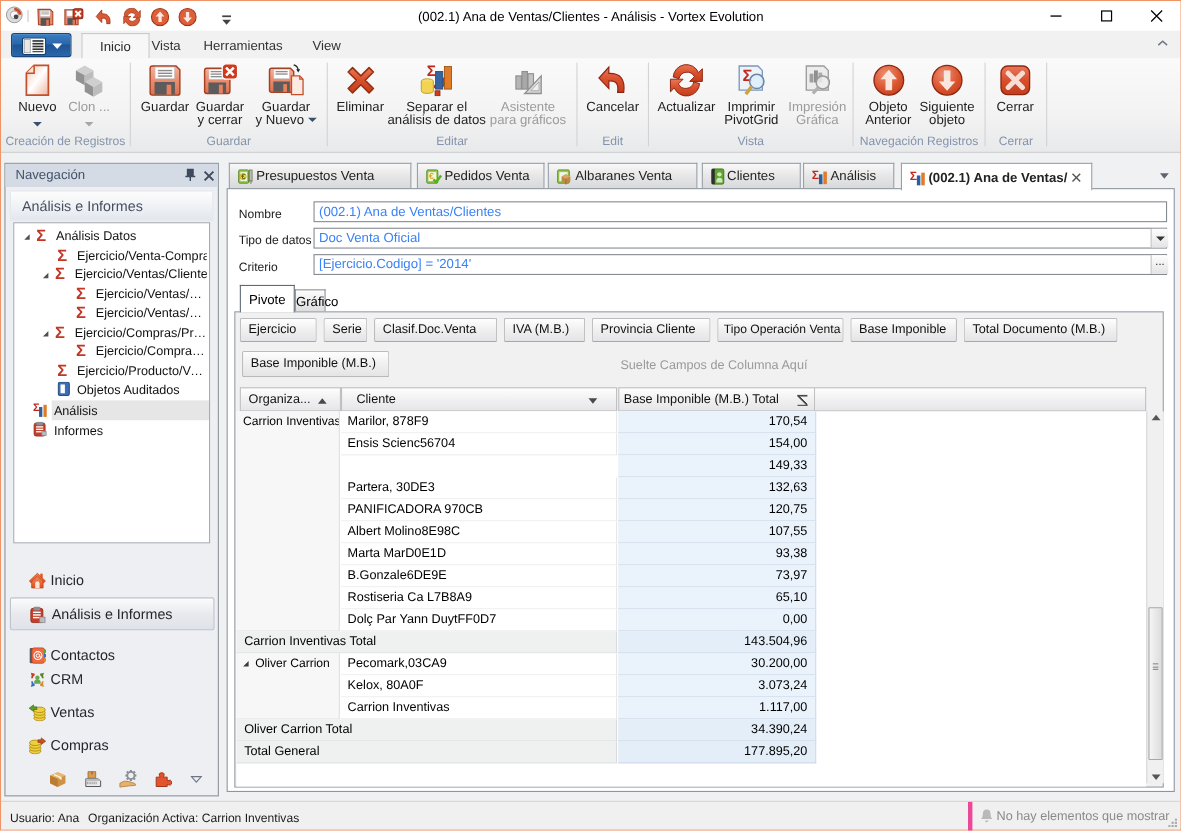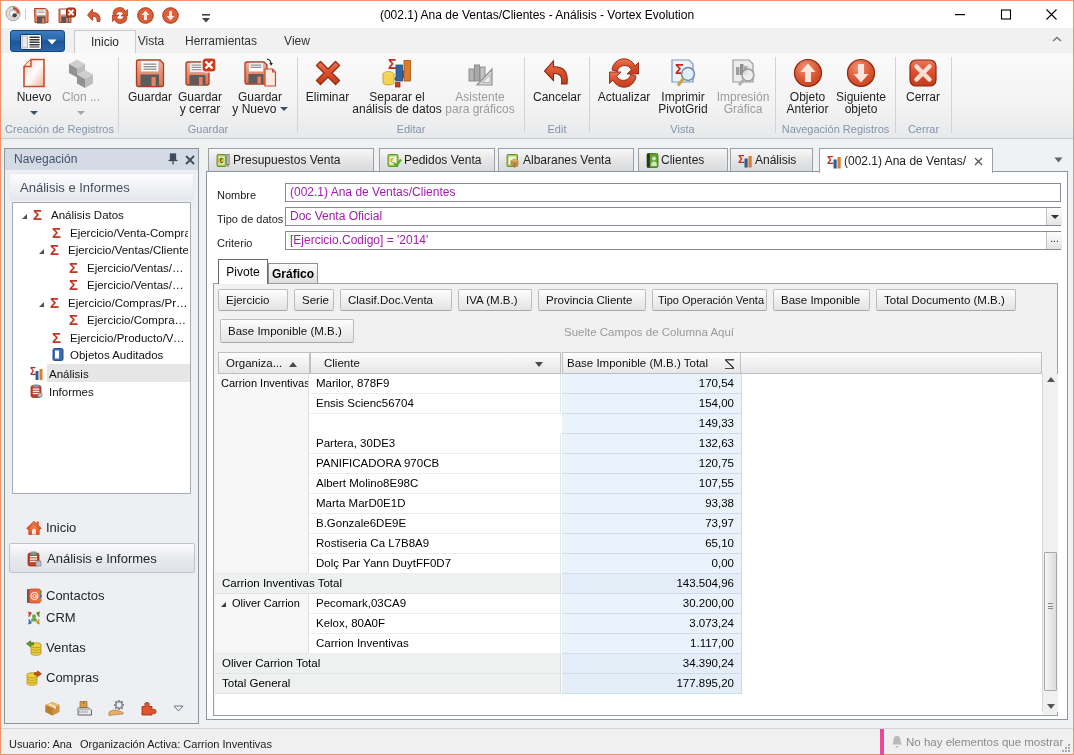--- a/index.html
+++ b/index.html
@@ -40,21 +40,21 @@
 .navbtn .nbic{position:absolute;left:17px;top:7px;}
 .navbtn .nbt{position:absolute;left:37px;}
 .navbtn.sel{background:linear-gradient(#fbfbfc,#e8eaee 50%,#dfe2e8);border:1px solid #bfc4cc;border-radius:2px;}
 
 #docarea{position:absolute;left:202px;top:9px;width:866px;height:581px;}
 .dtab{position:absolute;top:0;height:23px;background:linear-gradient(#f8f8f8,#e8e8e9 45%,#d8d9db);border:1px solid #9aa0a7;border-bottom:none;font-size:12px;color:#222;}
 .dtab.active{background:#fff;height:25px;z-index:3;}
 .dtab .dic{position:absolute;left:7px;top:4px;}
 #docpanel{position:absolute;left:3px;top:23px;width:862px;height:549px;background:#fff;border:1px solid #8d959e;}
 .flabel{position:absolute;left:10px;font-size:11px;color:#1c1c1c;}
-.finput{position:absolute;left:78px;width:776px;height:19px;border:1px solid #868a92;background:#fff;font-size:12px;color:#a21caf;line-height:17px;padding-left:4px;}
+.finput{position:absolute;left:78px;width:776px;height:19px;border:1px solid #868a92;background:#fff;font-size:12px;color:#3b82f6;line-height:17px;padding-left:4px;}
 
 #ptabs .ptab{position:absolute;font-size:12px;text-align:center;}
 #pivot{position:absolute;left:6px;top:111px;width:845px;height:433px;border:1px solid #9aa0a8;background:#f1f1f2;}
 .pfbtn{position:absolute;height:22px;border:1px solid #bcbcbe;border-bottom-color:#a8a8aa;background:linear-gradient(#fefefe,#f1f1f1 45%,#e4e4e6);border-radius:2px;font-size:11.5px;color:#111;line-height:20px;padding-left:7px;white-space:nowrap;overflow:hidden;}
 .ghdr{position:absolute;height:22px;border:1px solid #c0c0c2;background:linear-gradient(#fefefe,#f2f2f3 45%,#e6e6e8);font-size:11.5px;color:#111;line-height:20px;padding-left:7px;white-space:nowrap;overflow:hidden;}
 .sarr{position:absolute;top:9px;left:70px;width:0;height:0;border-left:4px solid transparent;border-right:4px solid transparent;}
 .sarr.up{border-bottom:5px solid #4a4a4a;}
 .sarr.dn{border-top:5px solid #4a4a4a;}
 .zz{position:absolute;right:6px;top:6px;width:9px;height:10px;background:
   linear-gradient(#4a4a4a,#4a4a4a) 0 0/9px 1.5px no-repeat,
@@ -575,21 +575,21 @@
             </svg><span style="margin-left:22px;line-height:22px;">Clientes</span></div>
         <div class="dtab" style="left:527px;width:83px;"><svg class="dic" width="15" height="15" viewBox="0 0 15 15">
               <text x="0" y="10" font-size="11" font-weight="bold" fill="#c0281c" font-family="Liberation Serif">Σ</text>
               <rect x="6.5" y="5.5" width="3.2" height="9" fill="#2d5e9e"></rect>
               <rect x="10.5" y="3" width="3.2" height="11.5" fill="#e07b28"></rect>
             </svg><span style="margin-left:24px;line-height:22px;">Análisis</span></div>
         <div class="dtab active" style="left:616px;width:174px;"><svg class="dic" style="top:5px;" width="15" height="15" viewBox="0 0 15 15">
               <text x="0" y="10" font-size="11" font-weight="bold" fill="#c0281c" font-family="Liberation Serif">Σ</text>
               <rect x="6.5" y="5.5" width="3.2" height="9" fill="#2d5e9e"></rect>
               <rect x="10.5" y="3" width="3.2" height="11.5" fill="#e07b28"></rect>
-            </svg><span style="margin-left:24px;line-height:24px;">(002.1) Ana de Ventas/</span>
+            </svg><span style="margin-left:24px;line-height:24px;font-weight:bold;">(002.1) Ana de Ventas/</span>
           <svg style="position:absolute;right:9px;top:8px;" width="9" height="9" viewBox="0 0 9 9">
               <path d="M1 1 L8 8 M8 1 L1 8" stroke="#555" stroke-width="1.3"></path>
             </svg>
         </div>
         <svg style="position:absolute;left:851px;top:9px;" width="9" height="6" viewBox="0 0 9 6">
             <path d="M0.5 0.5 L8.5 0.5 L4.5 5.5z" fill="#5c6470"></path>
           </svg>
       </div>
       <div id="docpanel">
         <div class="flabel" style="top:17px;">Nombre</div>
@@ -597,21 +597,21 @@
         <div class="flabel" style="top:41px;">Tipo de datos</div>
         <div class="finput" style="top:35px;">Doc Venta Oficial</div>
         <div class="flabel" style="top:65px;">Criterio</div>
         <div class="finput" style="top:59px;">[Ejercicio.Codigo] = '2014'</div>
         <div class="abs" style="left:839px;top:36px;width:16px;height:17px;background:linear-gradient(#fdfdfd,#e4e4e6);border-left:1px solid #c0c0c2;">
           <div class="abs" style="left:4px;top:7px;width:0;height:0;border-left:4px solid transparent;border-right:4px solid transparent;border-top:4px solid #333;"></div>
         </div>
         <div class="abs" style="left:839px;top:60px;width:16px;height:17px;background:linear-gradient(#fdfdfd,#e4e4e6);border-left:1px solid #c0c0c2;text-align:center;font-size:10px;line-height:13px;color:#222;">...</div>
         <div id="ptabs">
           <div class="ptab" style="left:11px;top:87px;width:50px;height:25px;background:#fff;border:1px solid #5f6a73;border-bottom:none;line-height:24px;z-index:2;">Pivote</div>
-          <div class="ptab" style="left:61px;top:91px;width:50px;height:21px;background:linear-gradient(#fcfcfc,#dcdcdd);border:1px solid #8a9098;border-bottom:none;line-height:20px;font-weight:bold;">Gráfico</div>
+          <div class="ptab" style="left:61px;top:91px;width:28px;height:21px;background:linear-gradient(#fcfcfc,#dcdcdd);border:1px solid #8a9098;border-bottom:none;line-height:20px;">Gráfico</div>
         </div>
         <div id="pivot">
           <div class="pfbtn" style="left:4px;top:5px;width:70px;">Ejercicio</div>
           <div class="pfbtn" style="left:80px;top:5px;width:40px;">Serie</div>
           <div class="pfbtn" style="left:126px;top:5px;width:112px;">Clasif.Doc.Venta</div>
           <div class="pfbtn" style="left:244px;top:5px;width:74px;">IVA (M.B.)</div>
           <div class="pfbtn" style="left:324px;top:5px;width:108px;">Provincia Cliente</div>
           <div class="pfbtn" style="left:438px;top:5px;width:115px;padding-left:5px;font-size:11px;">Tipo Operación Venta</div>
           <div class="pfbtn" style="left:559px;top:5px;width:97px;">Base Imponible</div>
           <div class="pfbtn" style="left:662px;top:5px;width:140px;">Total Documento (M.B.)</div>

